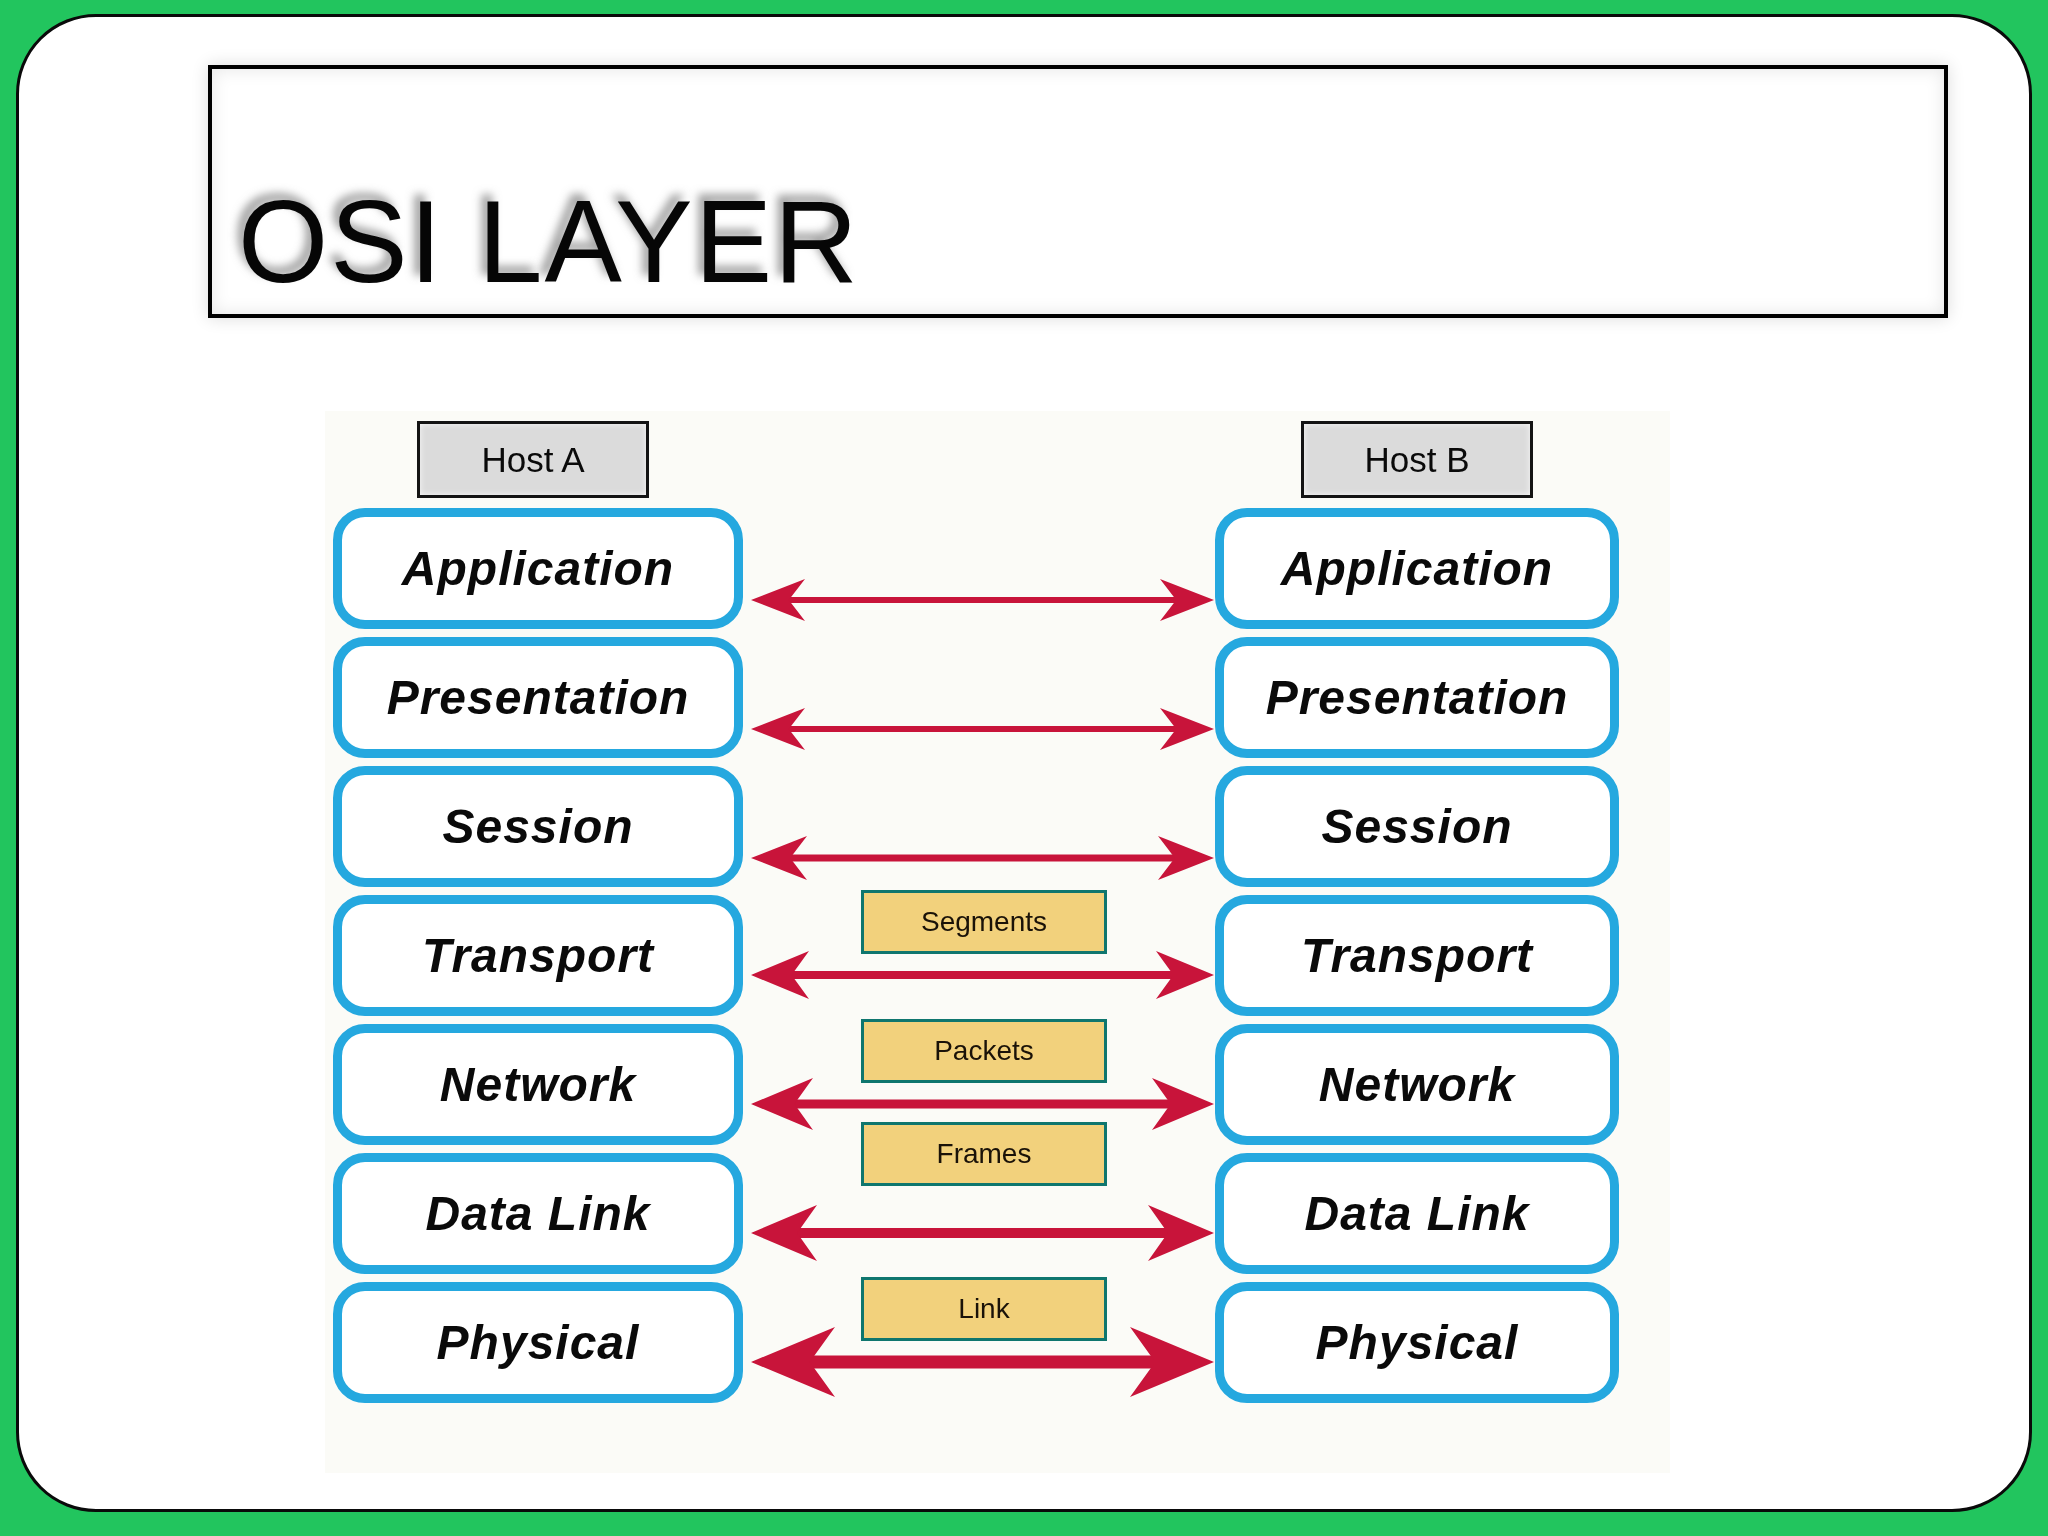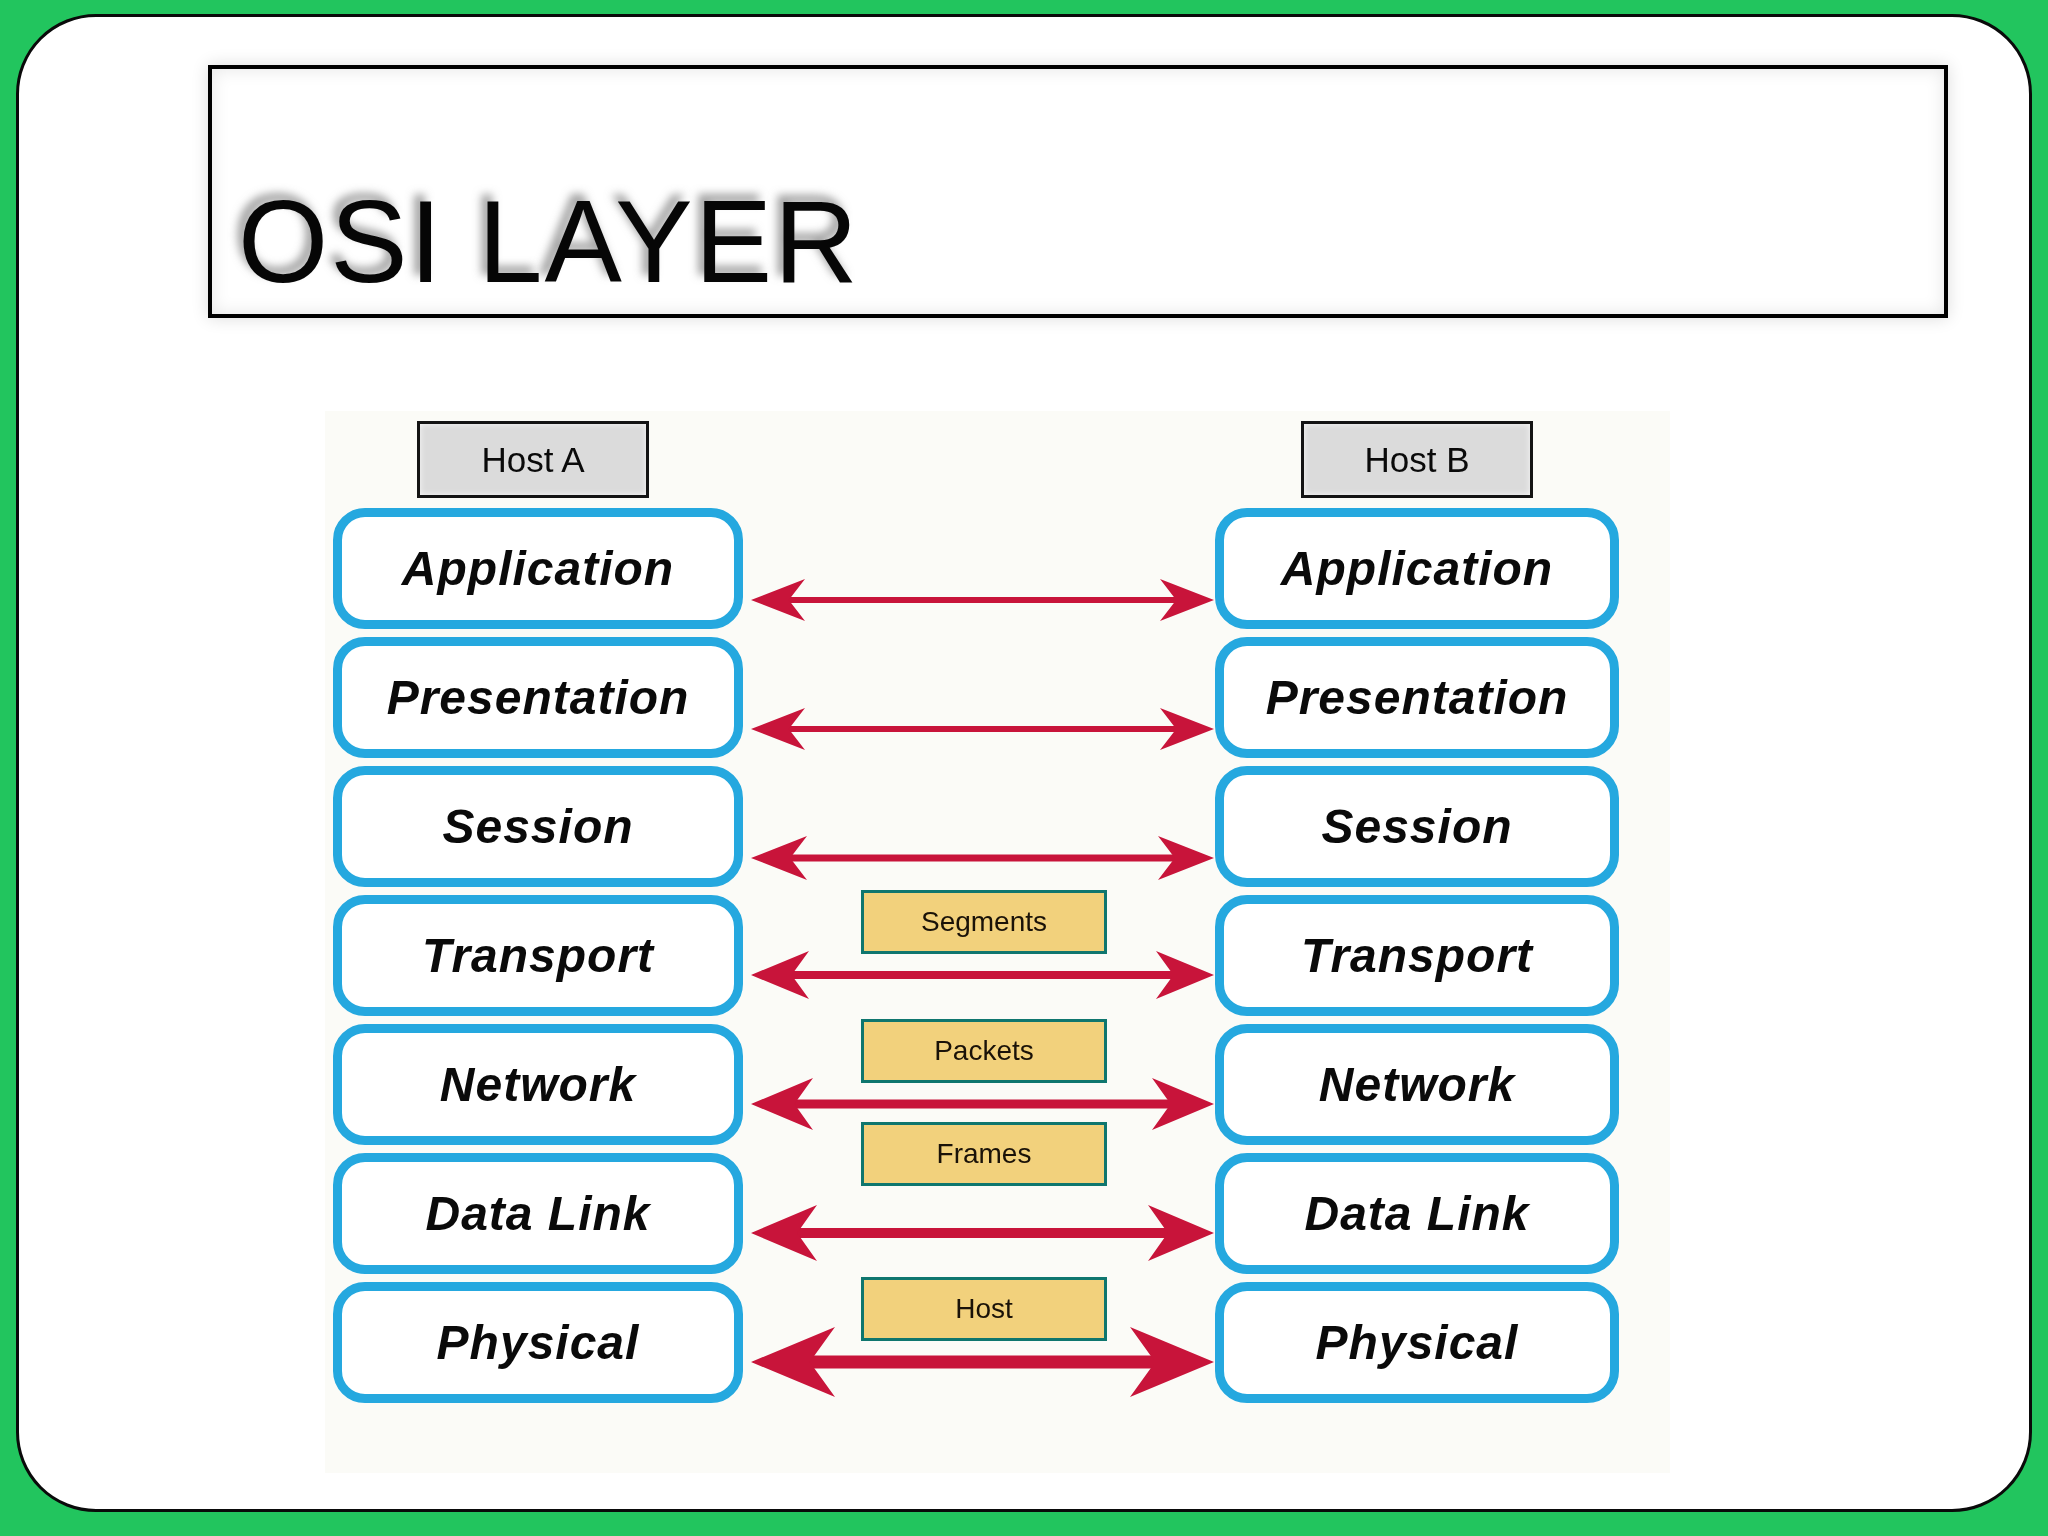--- a/index.html
+++ b/index.html
@@ -170,18 +170,18 @@
           <svg class="arrow-svg" viewBox="0 0 465 90" style="top: 906px;">
             <rect x="52.08" y="38.5" width="360.84000000000003" height="13" fill="#c8143a"></rect>
             <polygon points="1,45 85,10 59.8,45 85,80" fill="#c8143a"></polygon>
             <polygon points="464,45 380,10 405.2,45 380,80" fill="#c8143a"></polygon>
           </svg>
         </div>
       <div id="pdu-labels">
           <div class="pdu-label" style="left: 536px; top: 479px; background: rgb(242, 209, 124);">Segments</div>
           <div class="pdu-label" style="left: 536px; top: 608px; background: rgb(242, 209, 124);">Packets</div>
           <div class="pdu-label" style="left: 536px; top: 711px; background: rgb(242, 209, 124);">Frames</div>
-          <div class="pdu-label" style="left: 536px; top: 866px; background: rgb(242, 209, 124);">Host</div>
+          <div class="pdu-label" style="left: 536px; top: 866px; background: rgb(242, 209, 124);">Link</div>
         </div>
     </div>
 
   </div>
 </div>
 
 </body></html>

